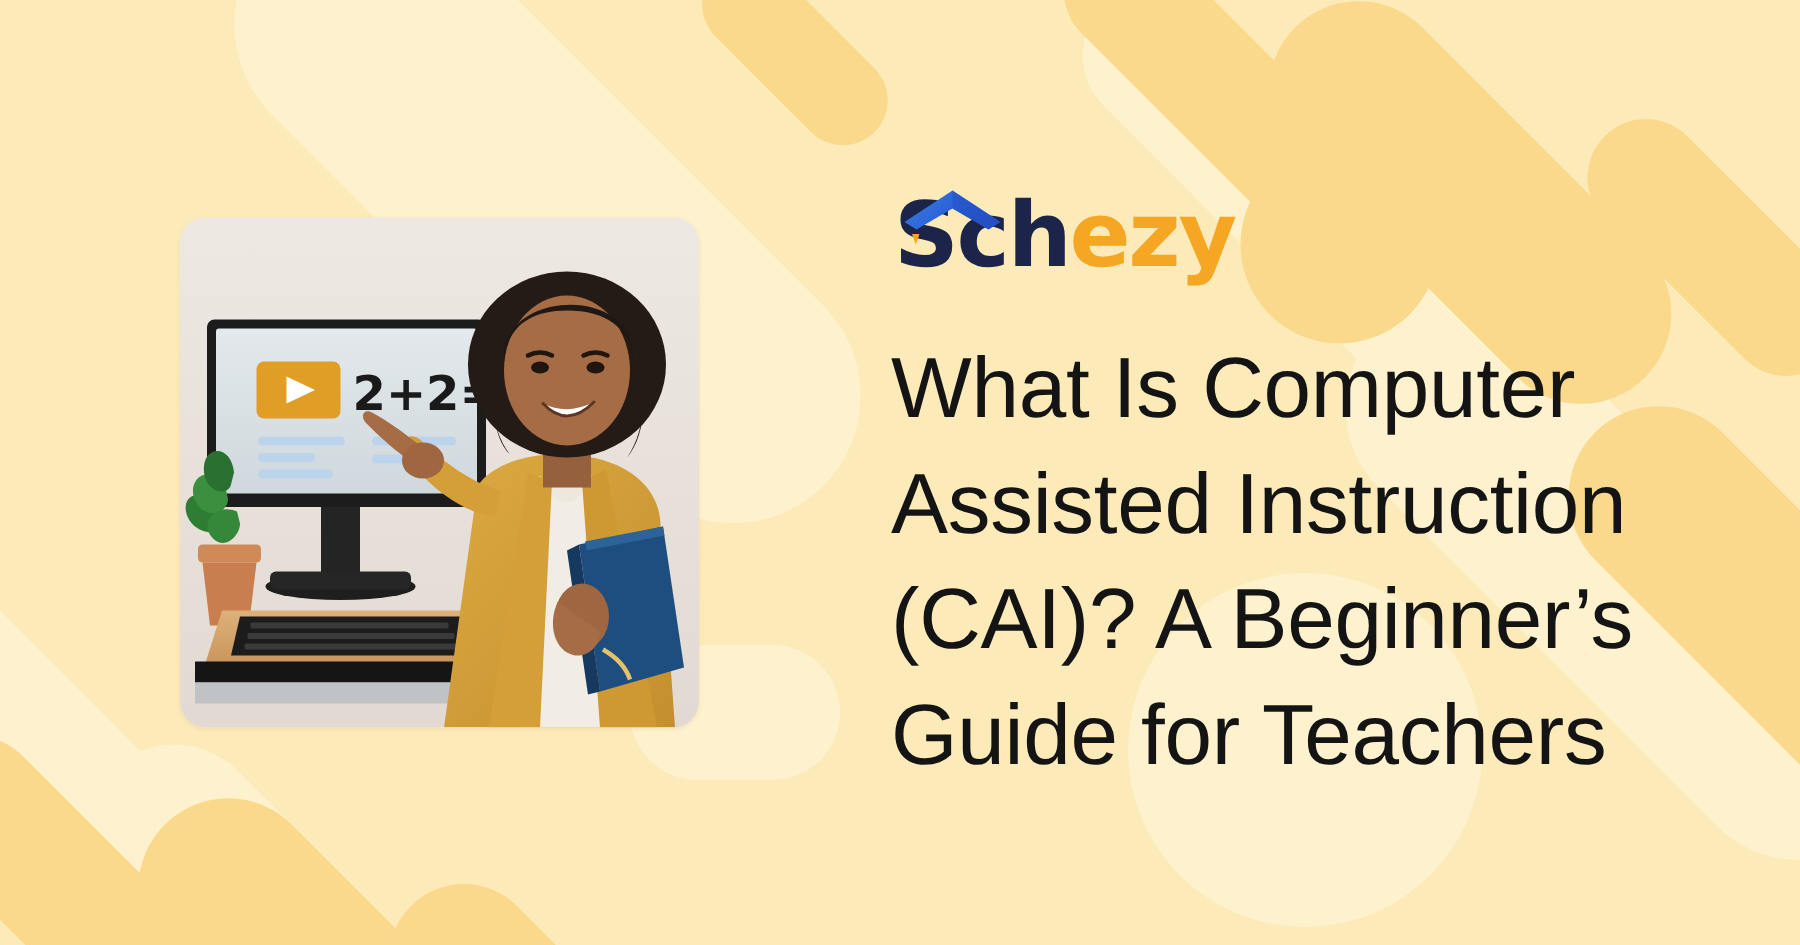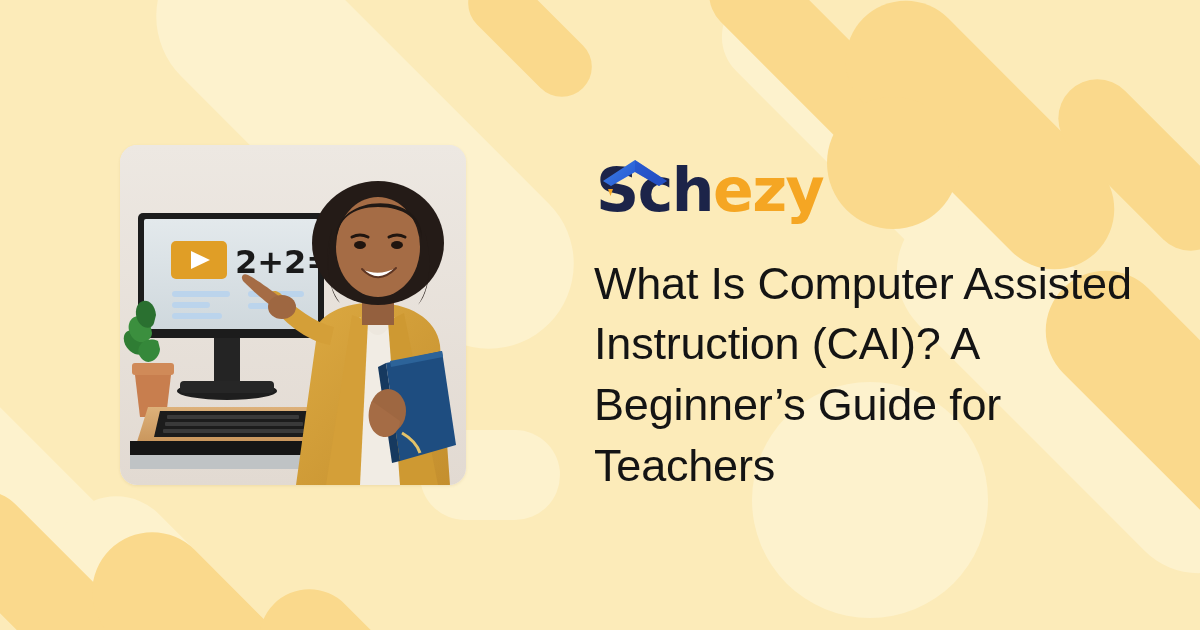--- a/index.html
+++ b/index.html
@@ -66,21 +66,21 @@
     letter-spacing:-1.5px;
     line-height:1;
     white-space:nowrap;
   }
   .logo-word .w1 { color:#1C2449; }
   .logo-word .w2 { color:#F5A623; }
 
   
   .headline {
     font-family:"Liberation Sans", sans-serif;
-    font-size:45px;
+    font-size:57px;
     font-weight:normal;
     line-height:1.35;
     color:#141414;
     letter-spacing:-0.2px;
     max-width:540px;
   }
 </style>
 </head>
 <body>
 

